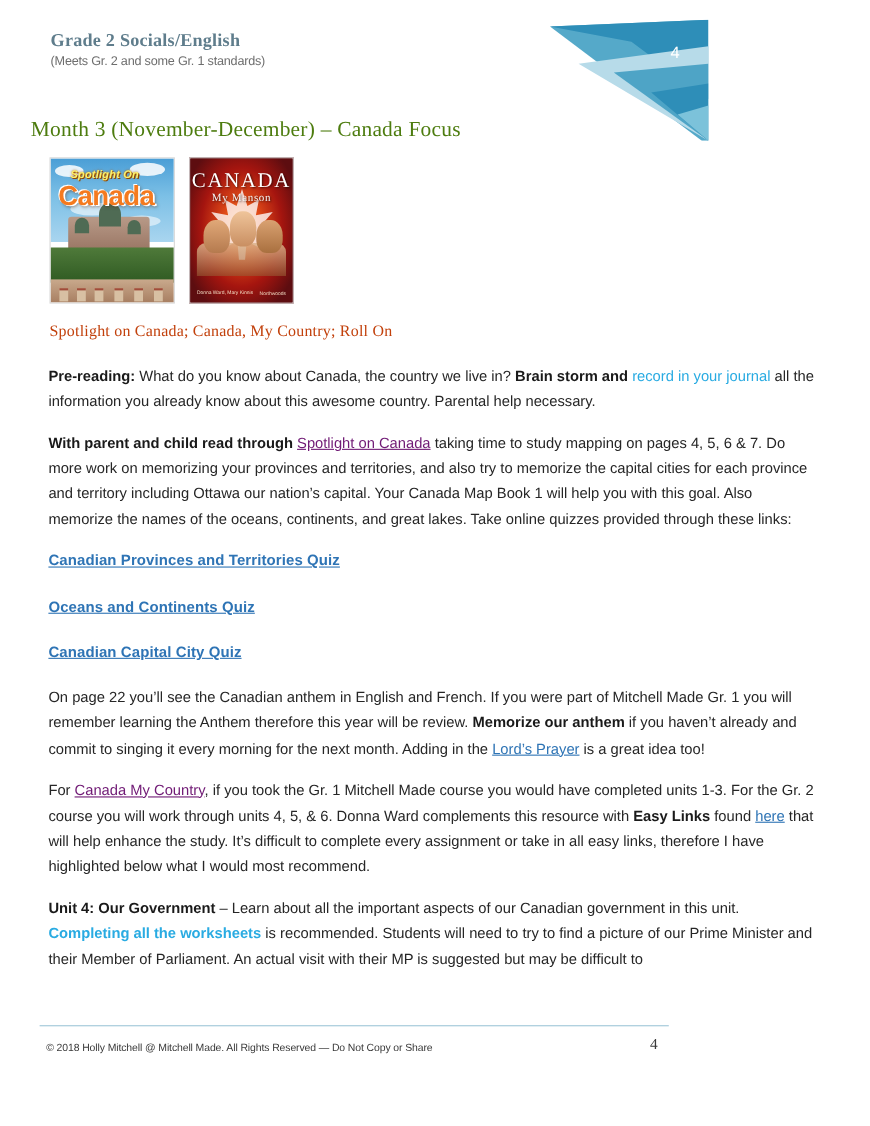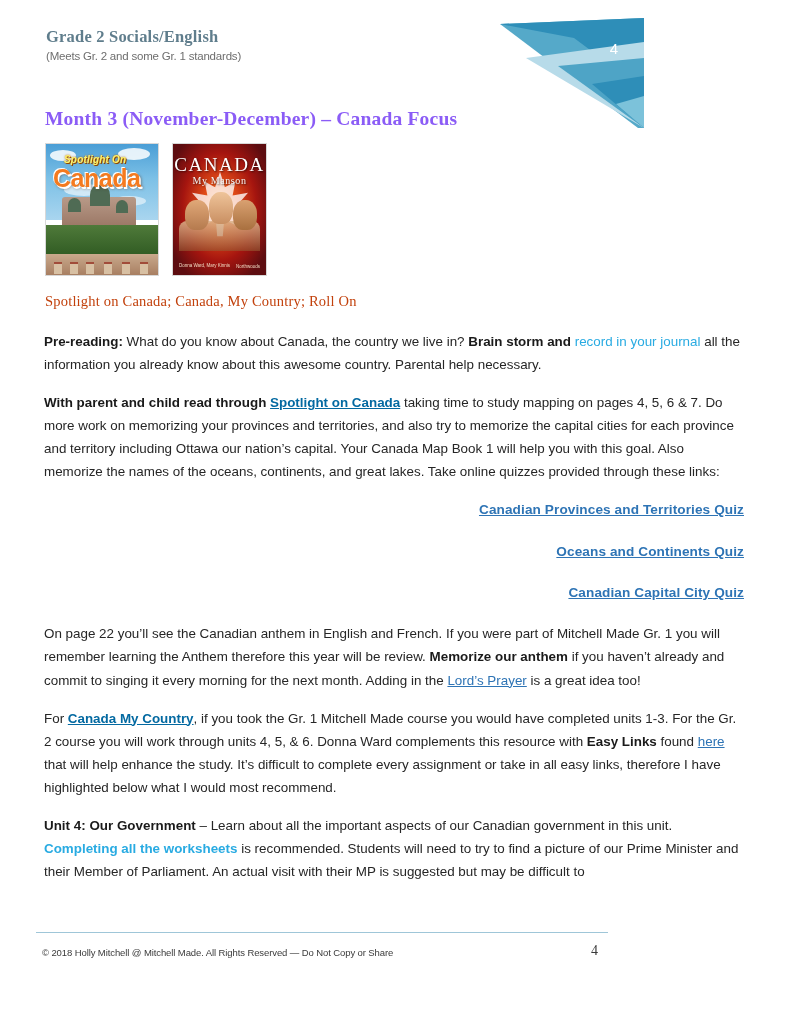--- a/index.html
+++ b/index.html
@@ -63,28 +63,28 @@
     top: 22px;
     font-family: "Liberation Sans", sans-serif;
     font-size: 15px;
     color: #ffffff;
     font-weight: normal;
   }
 
   
   .section-heading {
     position: absolute;
-    left: 45px;
+    left: 28px;
     top: 108px;
     font-family: "Liberation Serif", serif;
     font-size: 19.5px;
-    color: #8b5cf6;
+    color: #4d7c0f;
     letter-spacing: 0.2px;
     margin: 0;
-    font-weight: bold;
+    font-weight: normal;
   }
 
   
   .covers {
     position: absolute;
     left: 45px;
     top: 143px;
     display: flex;
     gap: 13px;
     align-items: flex-end;
@@ -265,24 +265,23 @@
     font-family: "Liberation Sans", sans-serif;
     font-size: 13.4px;
     color: #262626;
     line-height: 1.72;
   }
   .body p {
     margin: 0 0 15px 0;
   }
   .body p.link-line {
     margin: 0 0 18px 0;
-    text-align: right;
   }
   b, strong { font-weight: bold; color: #1a1a1a; }
-  .u-bold { font-weight: bold; text-decoration: underline; color: #0369a1; }
+  .u-bold { font-weight: normal; text-decoration: underline; color: #701a75; }
   a.doclink {
     color: #2e74b5;
     text-decoration: underline;
     font-weight: normal;
   }
   a.doclink-strong {
     color: #2e74b5;
     text-decoration: underline;
     font-weight: bold;
     font-size: 13.6px;

